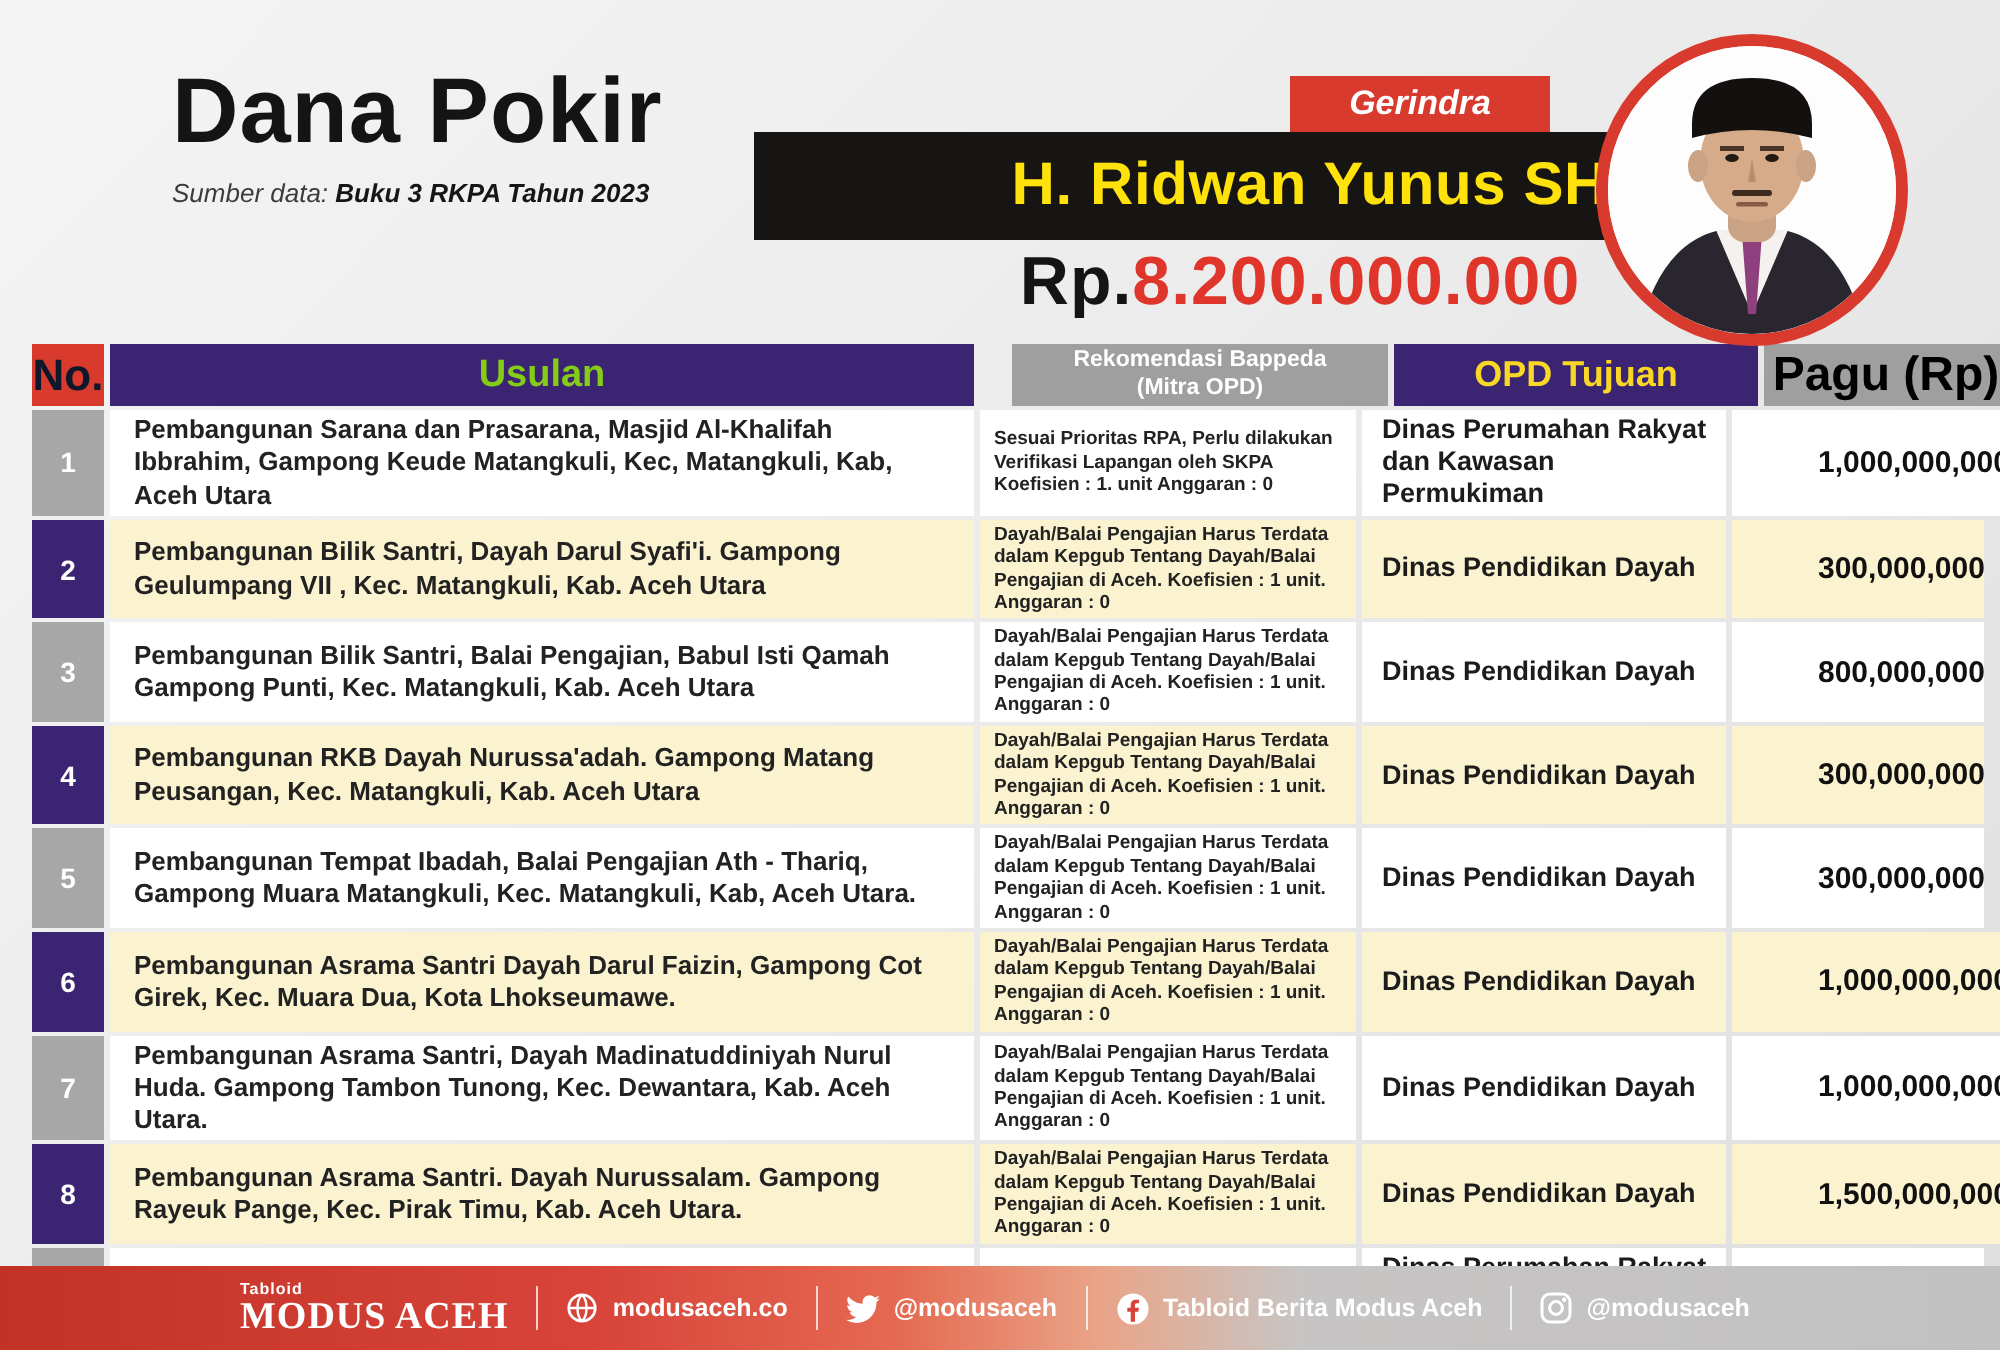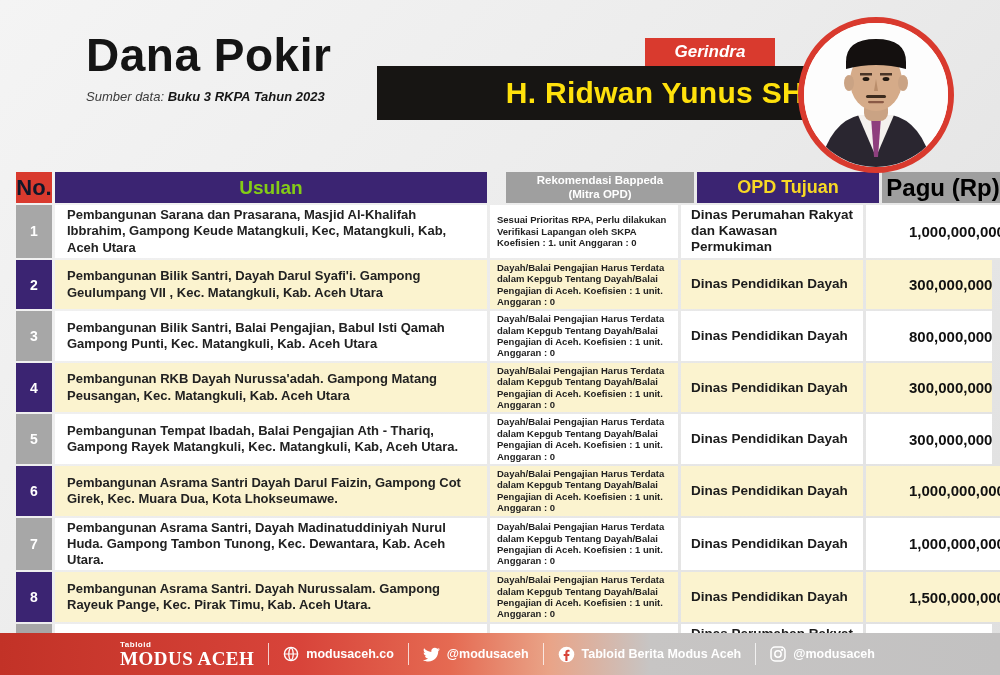--- a/index.html
+++ b/index.html
@@ -88,20 +88,23 @@
       <span class="src-val">Buku 3 RKPA Tahun 2023</span>
     </div>
   </div>
 
   <div class="party-badge">
     <span>Gerindra</span>
   </div>
   <div class="name-banner">
     <span class="name">H. Ridwan Yunus SH</span>
   </div>
+  <div class="amount-line">
+    <span class="rp">Rp.</span><span class="amt">8.200.000.000</span>
+  </div>
 
   <div class="photo-wrap">
     <svg width="156" height="156" viewBox="0 0 156 156">
       <circle cx="78" cy="78" r="75" fill="#ffffff" stroke="#d93a2e" stroke-width="6"></circle>
       <clipPath id="pc">
           <circle cx="78" cy="78" r="72"></circle>
         </clipPath>
       <g clip-path="url(#pc)">
         <rect x="6" y="6" width="144" height="144" fill="#fdfdfd"></rect>
 
@@ -171,21 +174,21 @@
     <div class="trow drow">
       <div class="cell c-no badge">4</div>
       <div class="cell c-usul cell-bg cell-text usul">Pembangunan RKB Dayah Nurussa'adah. Gampong Matang Peusangan, Kec. Matangkuli, Kab. Aceh Utara</div>
       <div class="cell c-rek cell-bg cell-text rek">Dayah/Balai Pengajian Harus Terdata dalam Kepgub Tentang Dayah/Balai Pengajian di Aceh. Koefisien : 1 unit. Anggaran : 0</div>
       <div class="cell c-opd cell-bg cell-text opd">Dinas Pendidikan Dayah</div>
       <div class="cell c-pagu cell-bg cell-text pagu">300,000,000</div>
     </div>
 
     <div class="trow drow">
       <div class="cell c-no badge">5</div>
-      <div class="cell c-usul cell-bg cell-text usul">Pembangunan Tempat Ibadah, Balai Pengajian Ath - Thariq, Gampong Rayek Matangkuli, Kec. Matangkuli, Kab, Aceh Utara.</div>
+      <div class="cell c-usul cell-bg cell-text usul">Pembangunan Tempat Ibadah, Balai Pengajian Ath - Thariq, Gampong Muara Matangkuli, Kec. Matangkuli, Kab, Aceh Utara.</div>
       <div class="cell c-rek cell-bg cell-text rek">Dayah/Balai Pengajian Harus Terdata dalam Kepgub Tentang Dayah/Balai Pengajian di Aceh. Koefisien : 1 unit. Anggaran : 0</div>
       <div class="cell c-opd cell-bg cell-text opd">Dinas Pendidikan Dayah</div>
       <div class="cell c-pagu cell-bg cell-text pagu">300,000,000</div>
     </div>
 
     <div class="trow drow">
       <div class="cell c-no badge">6</div>
       <div class="cell c-usul cell-bg cell-text usul">Pembangunan Asrama Santri Dayah Darul Faizin, Gampong Cot Girek, Kec. Muara Dua, Kota Lhokseumawe.</div>
       <div class="cell c-rek cell-bg cell-text rek">Dayah/Balai Pengajian Harus Terdata dalam Kepgub Tentang Dayah/Balai Pengajian di Aceh. Koefisien : 1 unit. Anggaran : 0</div>
       <div class="cell c-opd cell-bg cell-text opd">Dinas Pendidikan Dayah</div>

